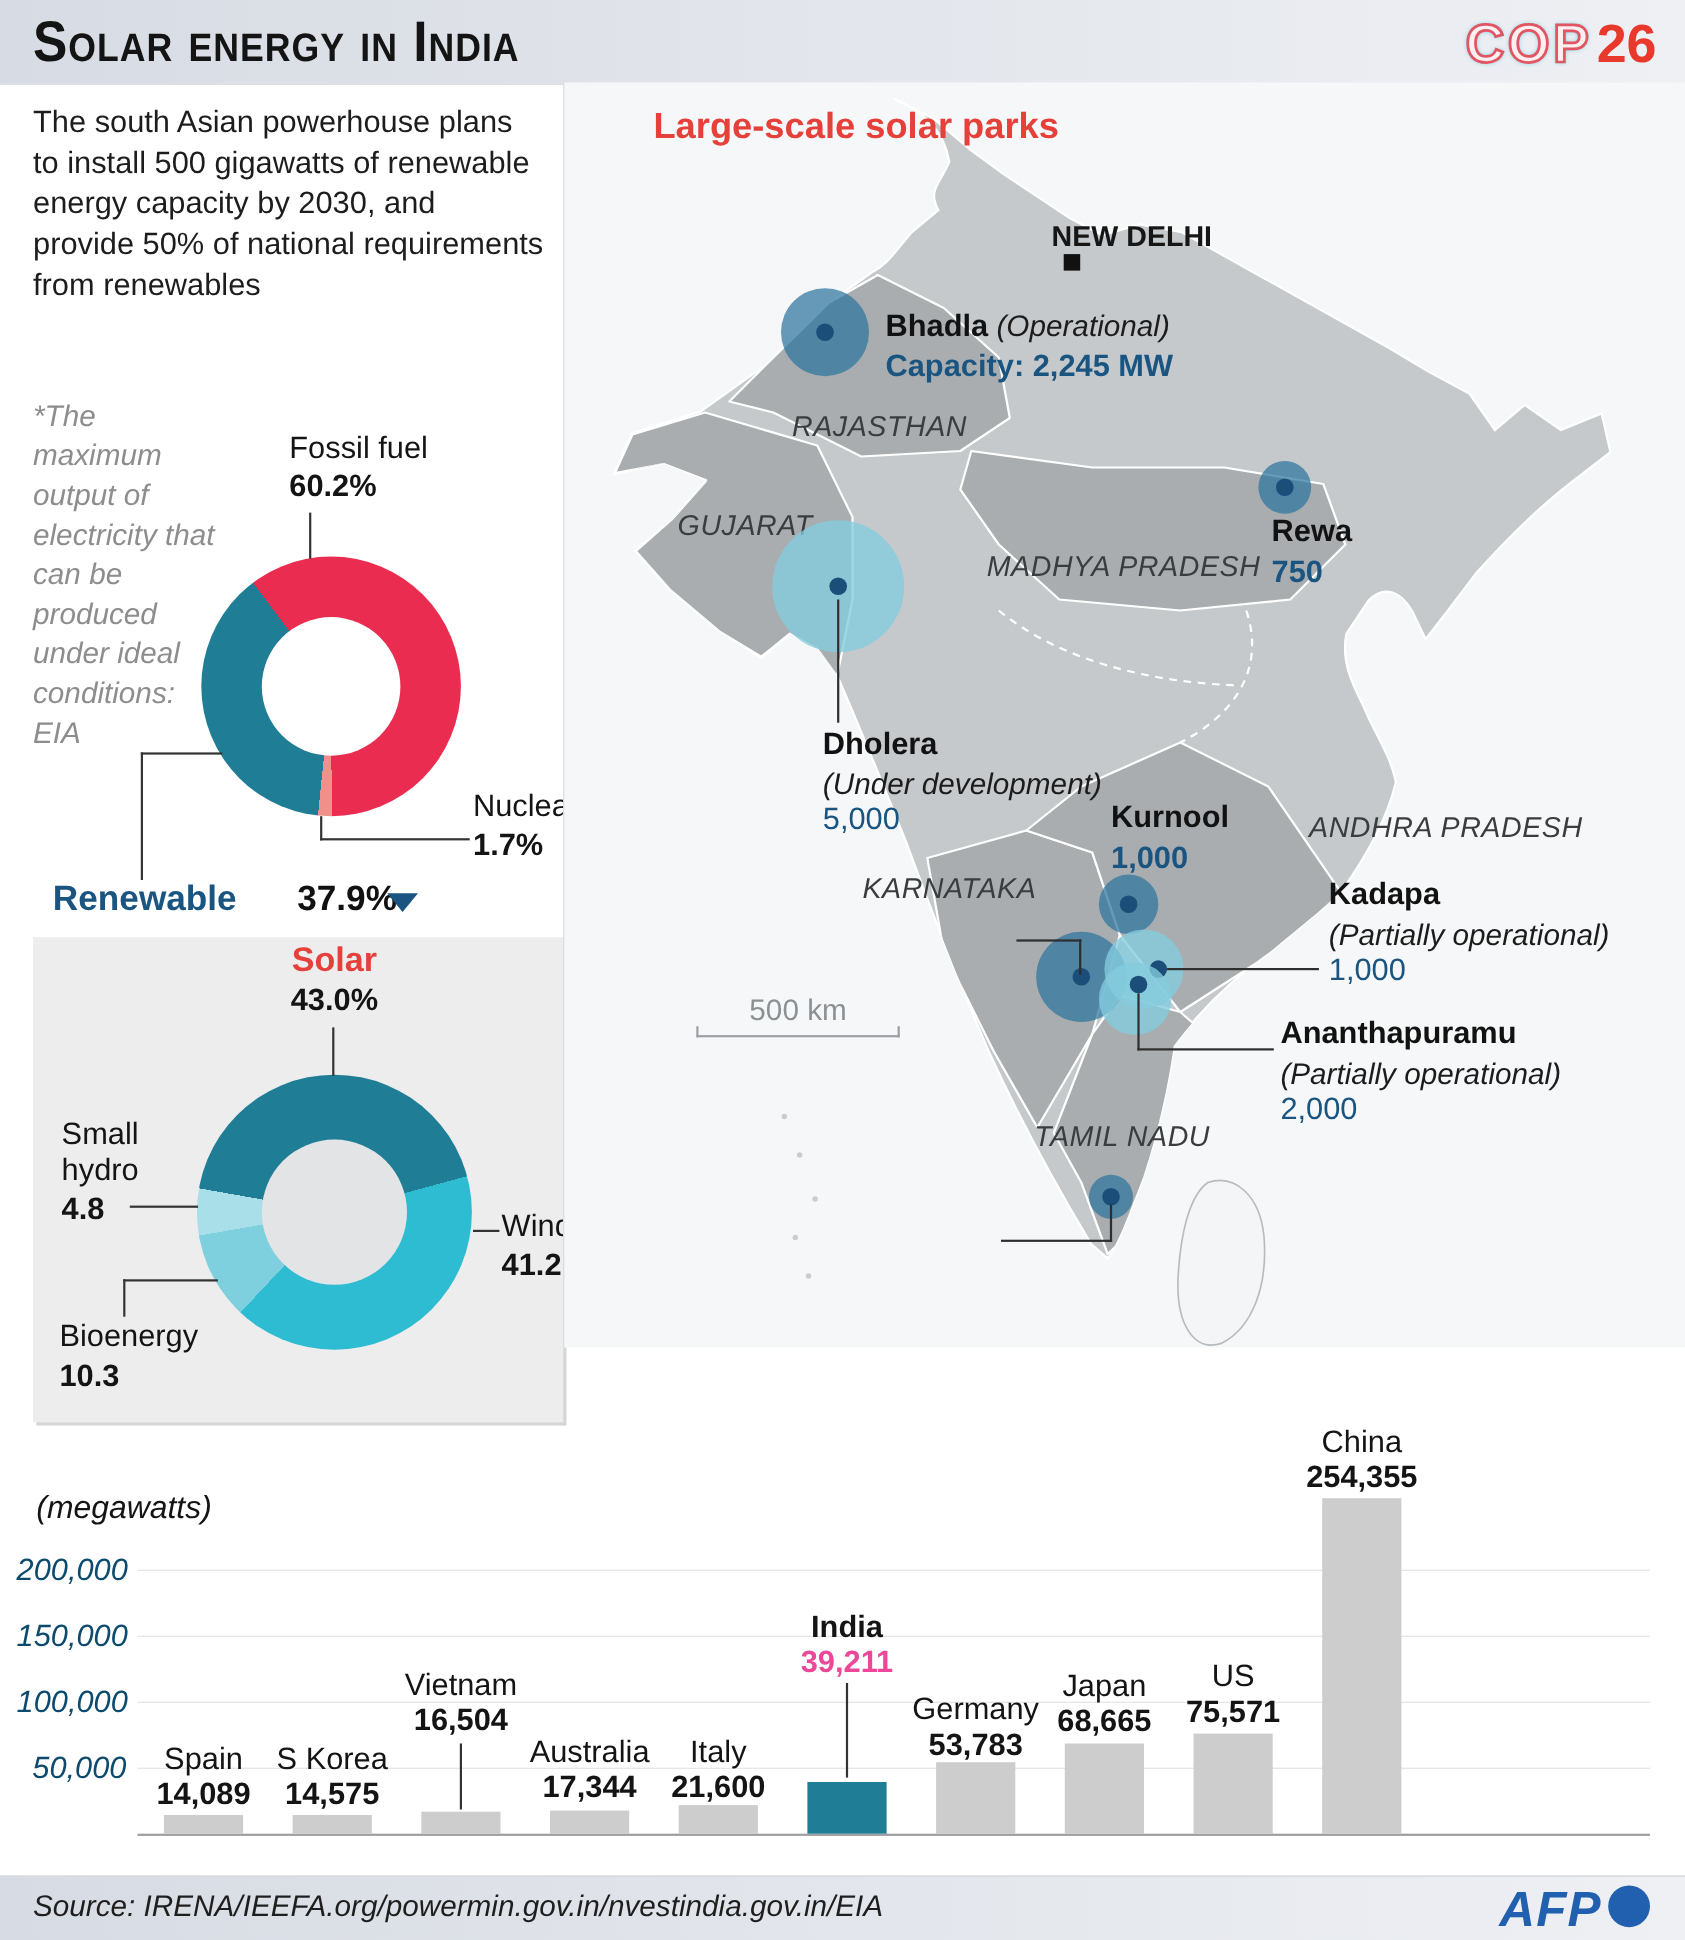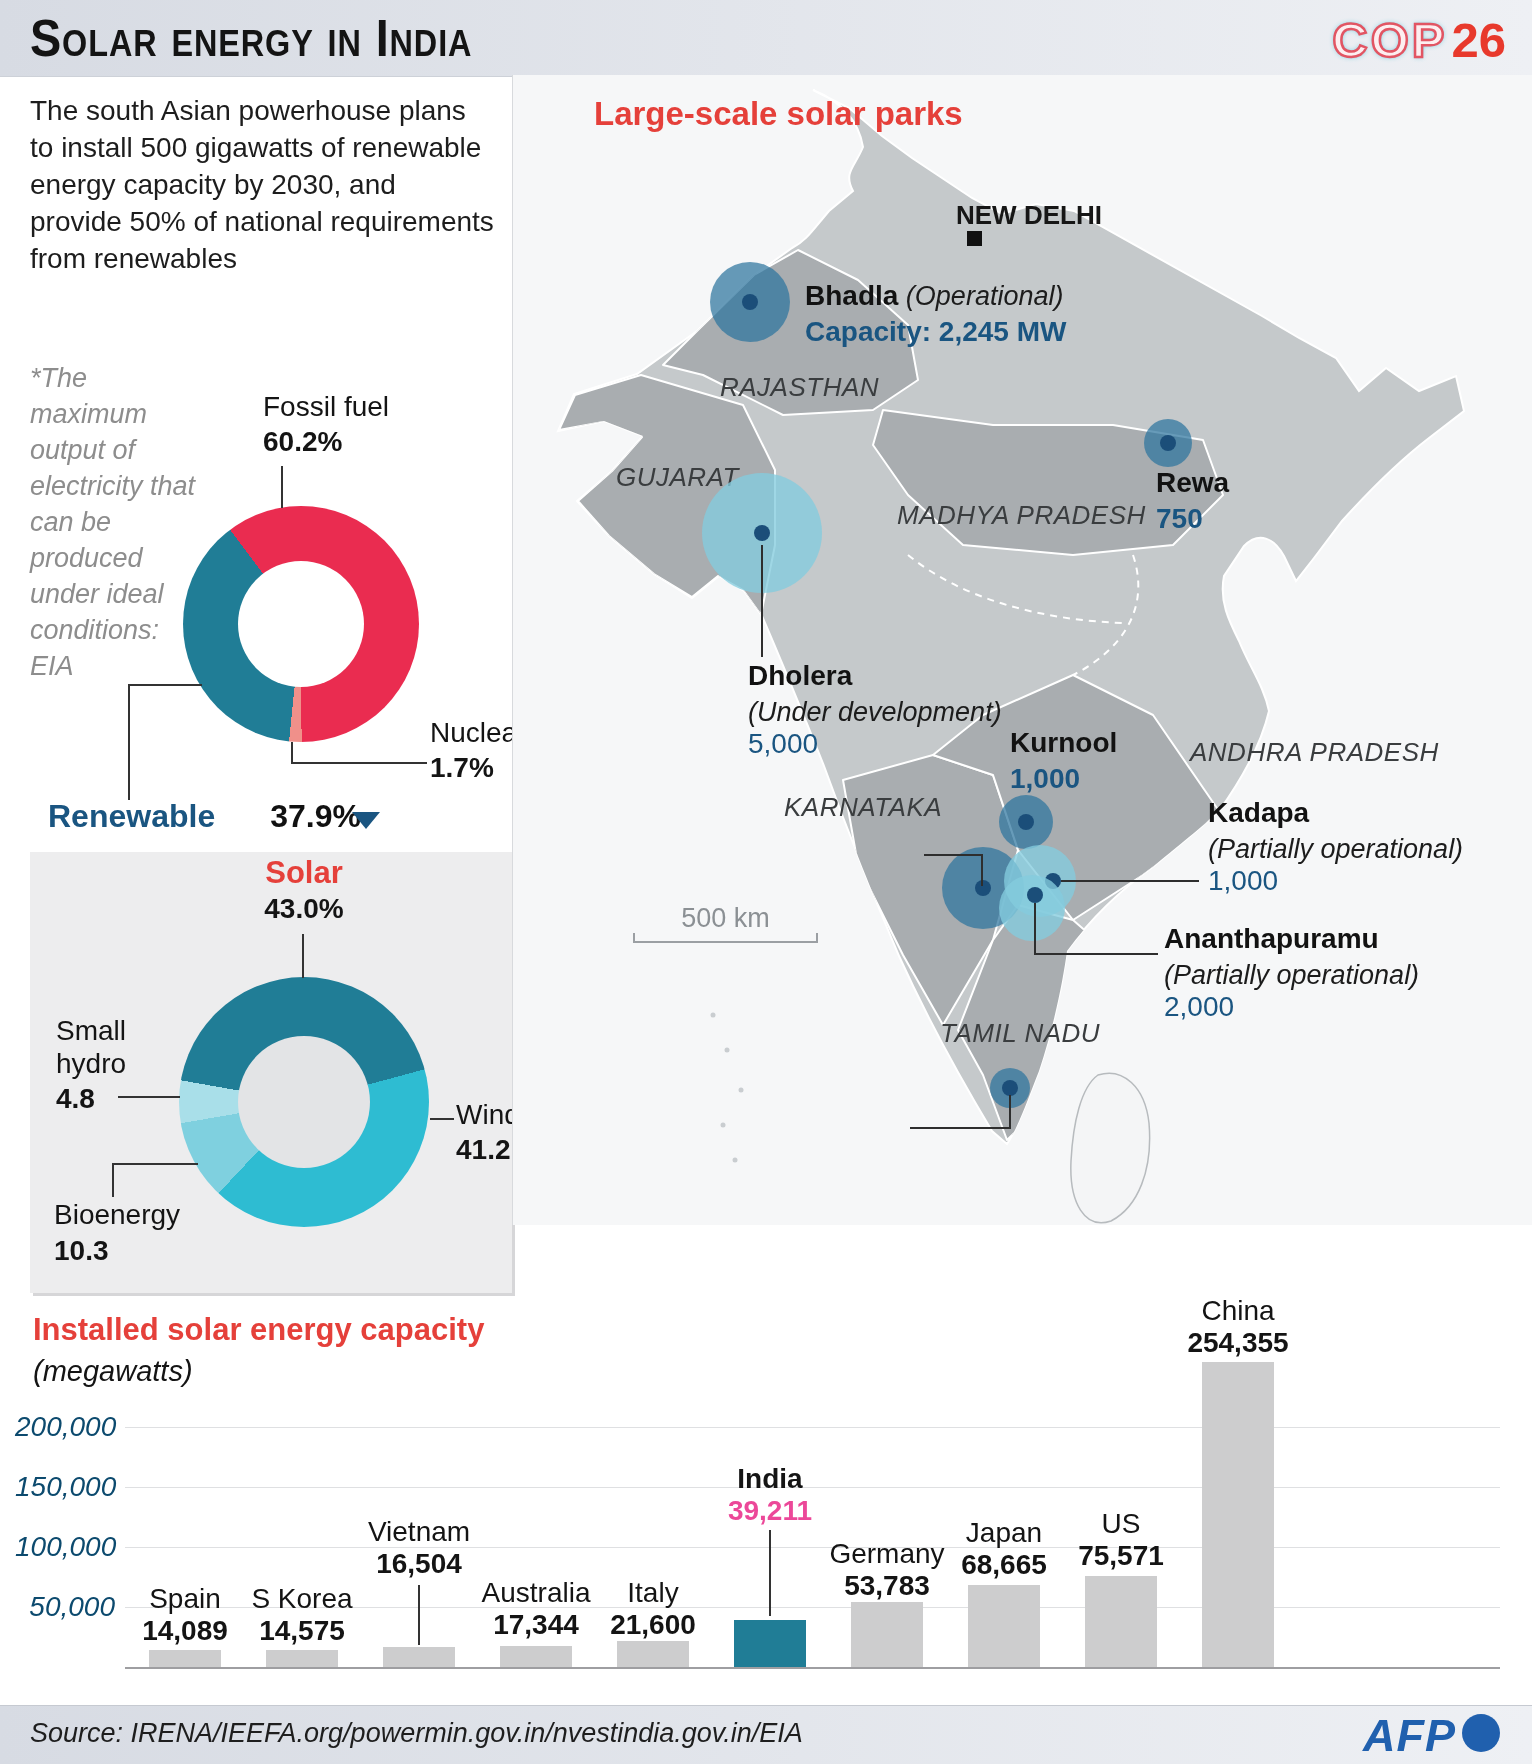--- a/index.html
+++ b/index.html
@@ -191,21 +191,20 @@
         <div><span class="sname">Ananthapuramu</span></div>
         <div class="sstat">(Partially operational)</div>
         <div class="sval">2,000</div>
       </div>
       <div class="site-circle op" style="left: 990px; top: 1068px; width: 40px; height: 40px;"></div>
       <div class="site-dot" style="left: 1002px; top: 1080px;"></div>
       <div class="mline" style="left: 1009px; top: 1095px; width: 2px; height: 34px;"></div>
       <div class="mline" style="left: 910px; top: 1127px; width: 101px; height: 2px;"></div>
     </div>
 
-  <div id="h2red" class="abs">Installed solar energy capacity</div>
   <div id="h2sub" class="abs">(megawatts)</div>
   <div id="chart-layer" class="abs" style="left:0;top:0">
       <div class="grid" style="left: 125px; top: 1607px; width: 1375px;"></div>
       <div class="ytick" style="left: 15px; top: 1591px;">50,000</div>
       <div class="grid" style="left: 125px; top: 1547px; width: 1375px;"></div>
       <div class="ytick" style="left: 15px; top: 1531px;">100,000</div>
       <div class="grid" style="left: 125px; top: 1487px; width: 1375px;"></div>
       <div class="ytick" style="left: 15px; top: 1471px;">150,000</div>
       <div class="grid" style="left: 125px; top: 1427px; width: 1375px;"></div>
       <div class="ytick" style="left: 15px; top: 1411px;">200,000</div>

